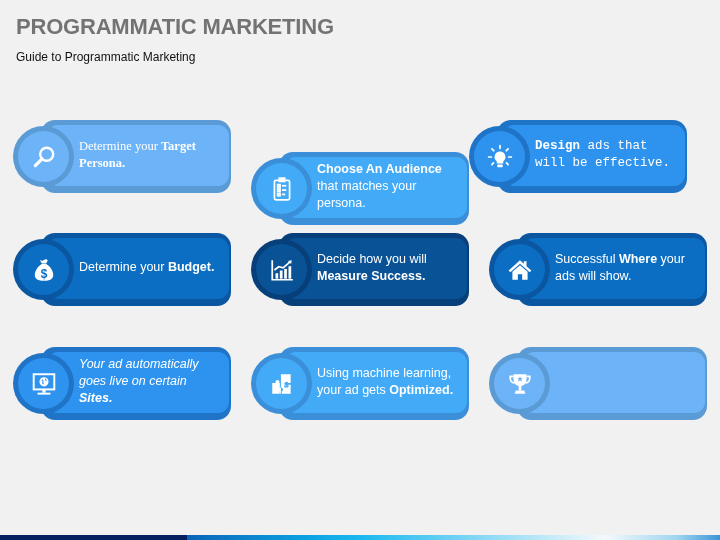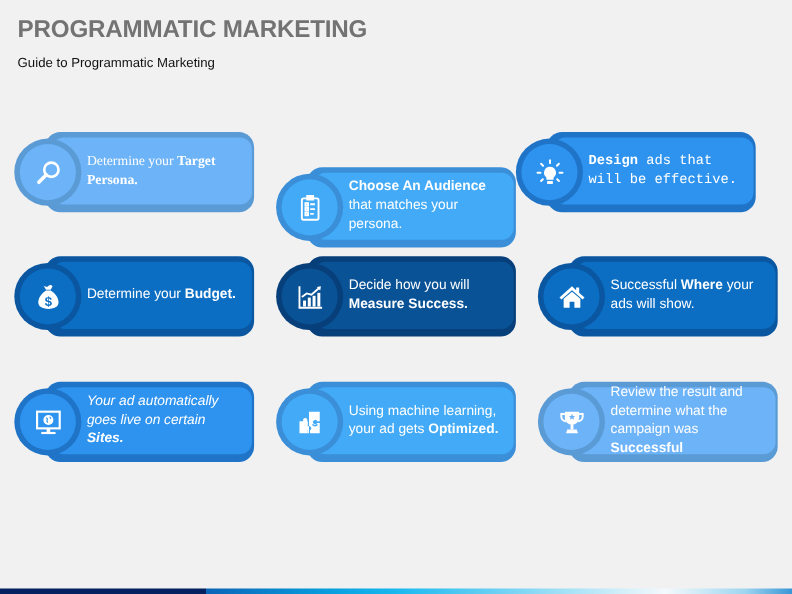--- a/index.html
+++ b/index.html
@@ -221,18 +221,15 @@
   <div class="ring"></div>
   <div class="disc">
     <svg viewBox="0 0 24 24">
       <path d="M6 3h12v5a6 6 0 0 1-12 0z" fill="#fff"></path>
       <path d="M6 5H3v2a4 4 0 0 0 4 4M18 5h3v2a4 4 0 0 1-4 4" fill="none" stroke="#fff" stroke-width="1.6"></path>
       <rect x="10.8" y="13.5" width="2.4" height="4.5" fill="#fff"></rect>
       <path d="M8 18h8l1 3H7z" fill="#fff"></path>
       <polygon points="12,4.8 12.8,6.6 14.7,6.7 13.2,7.9 13.7,9.8 12,8.7 10.3,9.8 10.8,7.9 9.3,6.7 11.2,6.6" fill="#6db3f8"></polygon>
     </svg>
   </div>
-  <div class="text">
-      <span><span>Review the result and determine what the campaign was </span><b>Successful</b></span>
-    </div>
 </div>
 
 <div class="bottom-bar"></div>
 
 </body></html>

